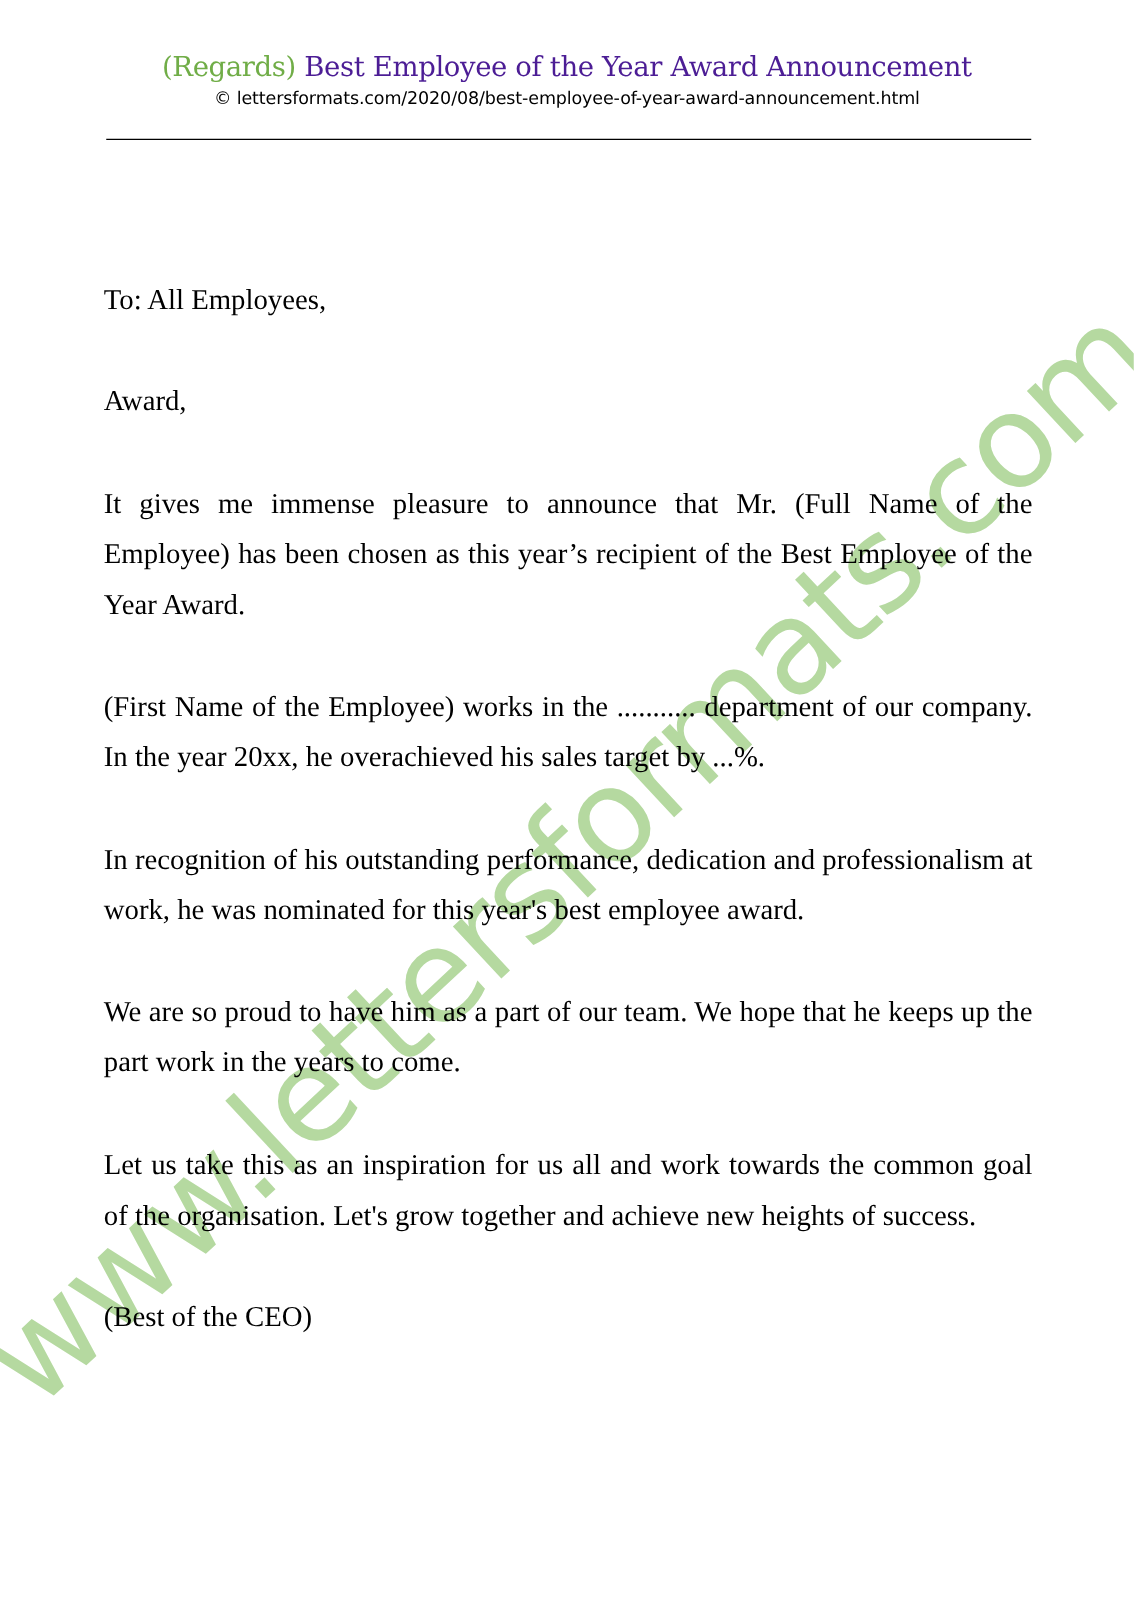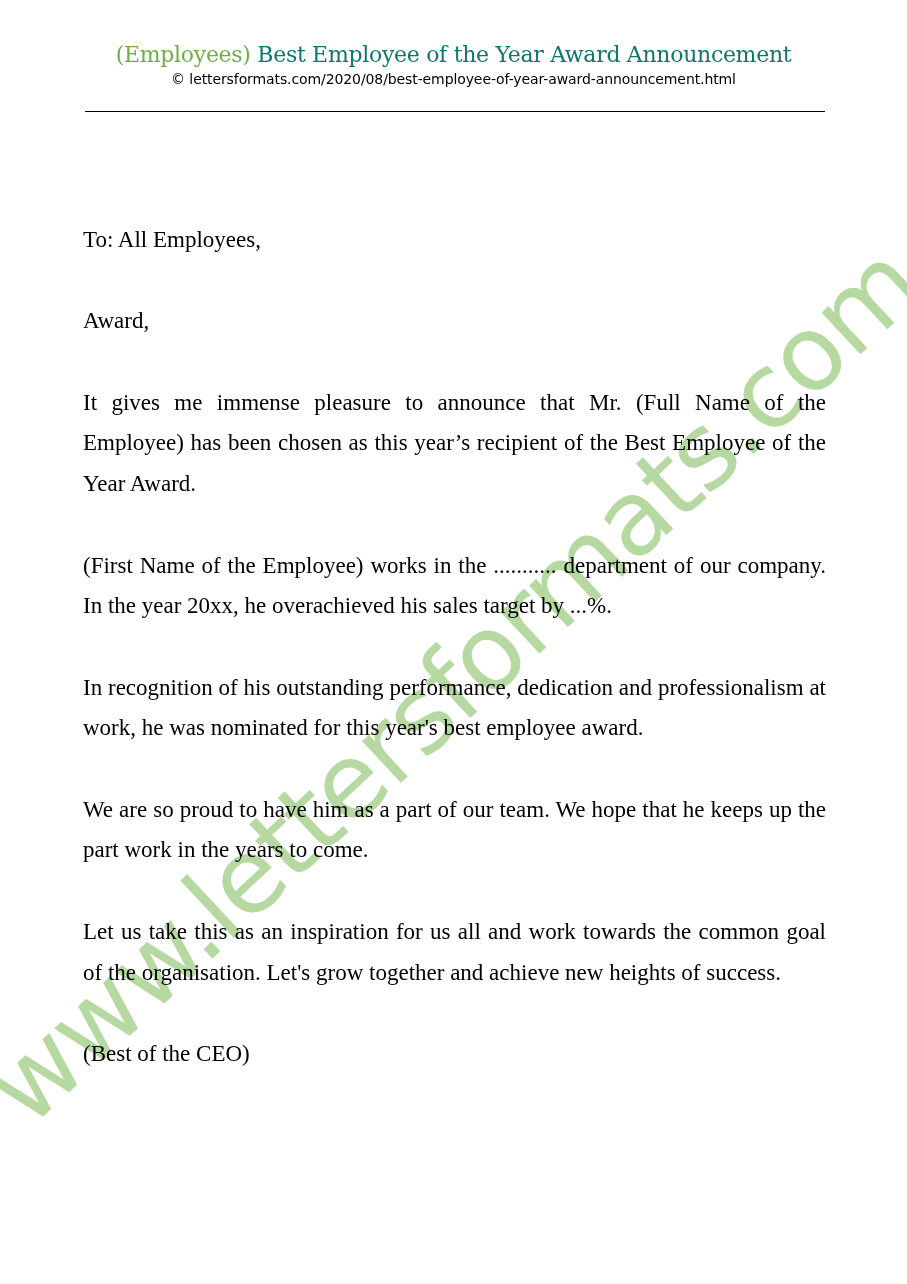--- a/index.html
+++ b/index.html
@@ -6,21 +6,21 @@
     body { width: 907px; height: 1284px; position: relative; overflow: hidden; }
     .page { position: absolute; left: 0; top: 0; width: 907px; height: 1284px; background: #fff; }
 
     .header { position: absolute; left: 0; top: 40px; width: 907px; text-align: center; }
     .title {
       font-family: "DejaVu Serif", "Liberation Serif", serif;
       font-size: 22px; line-height: 30px; white-space: nowrap;
       letter-spacing: -0.3px;
     }
     .title .specimen { color: #70ad47; }
-    .title .main { color: #0f766e; }
+    .title .main { color: #4c1d95; }
     .url {
       font-family: "DejaVu Sans", "Liberation Sans", sans-serif;
       font-size: 14px; line-height: 22px; color: #000; margin-top: -2px;
       letter-spacing: -0.1px;
     }
     .rule {
       position: absolute; left: 85px; top: 111px; width: 740px; height: 0;
       border-top: 1.5px solid #000;
     }
 
@@ -48,21 +48,21 @@
 <body>
 
 <div class="page">
 
   <div class="watermark">
     <span>www.lettersformats.com</span>
   </div>
 
   <div class="header">
     <div class="title">
-      <span class="specimen">(Employees)</span>
+      <span class="specimen">(Regards)</span>
       <span class="main">Best Employee of the Year Award Announcement</span>
     </div>
     <div class="url">© lettersformats.com/2020/08/best-employee-of-year-award-announcement.html</div>
   </div>
 
   <div class="rule"></div>
 
   <div class="body">
     <p>To: All Employees,</p>
     <p>Award,</p>

